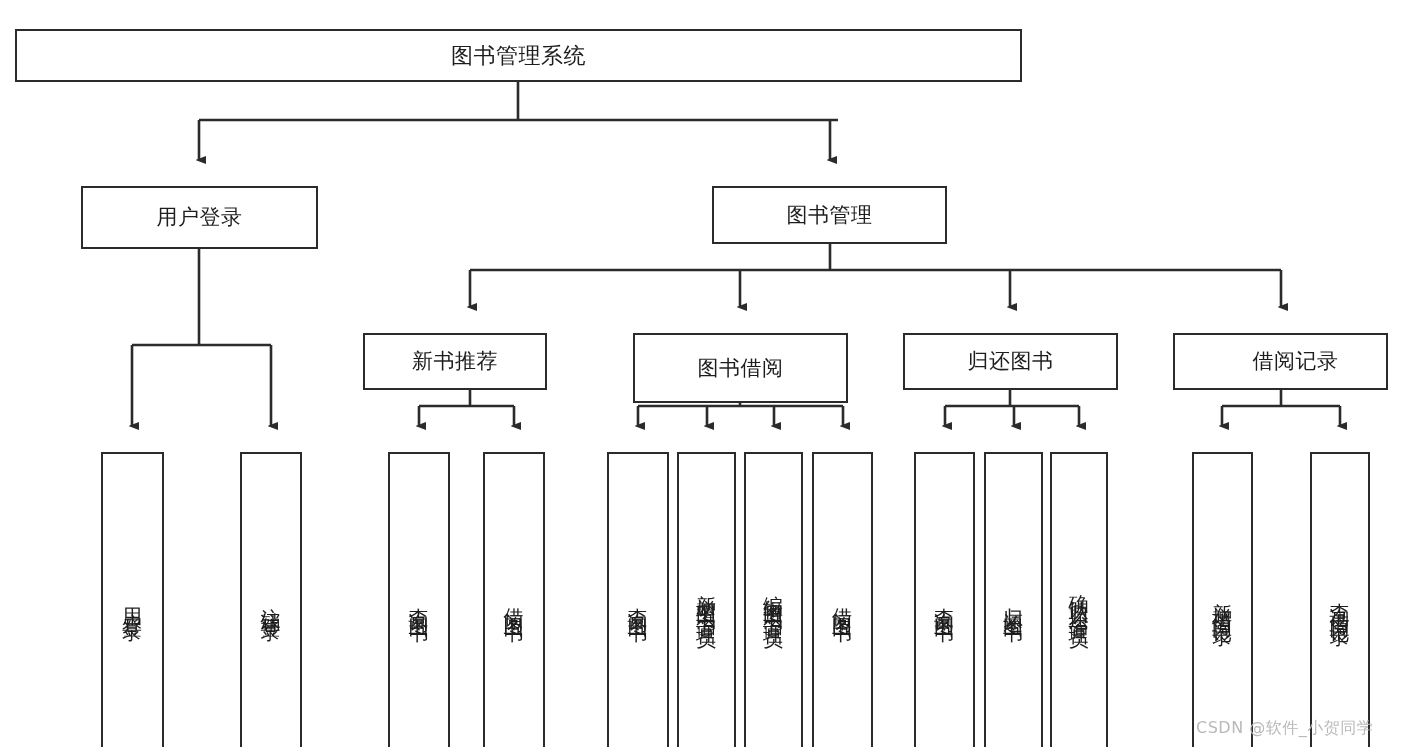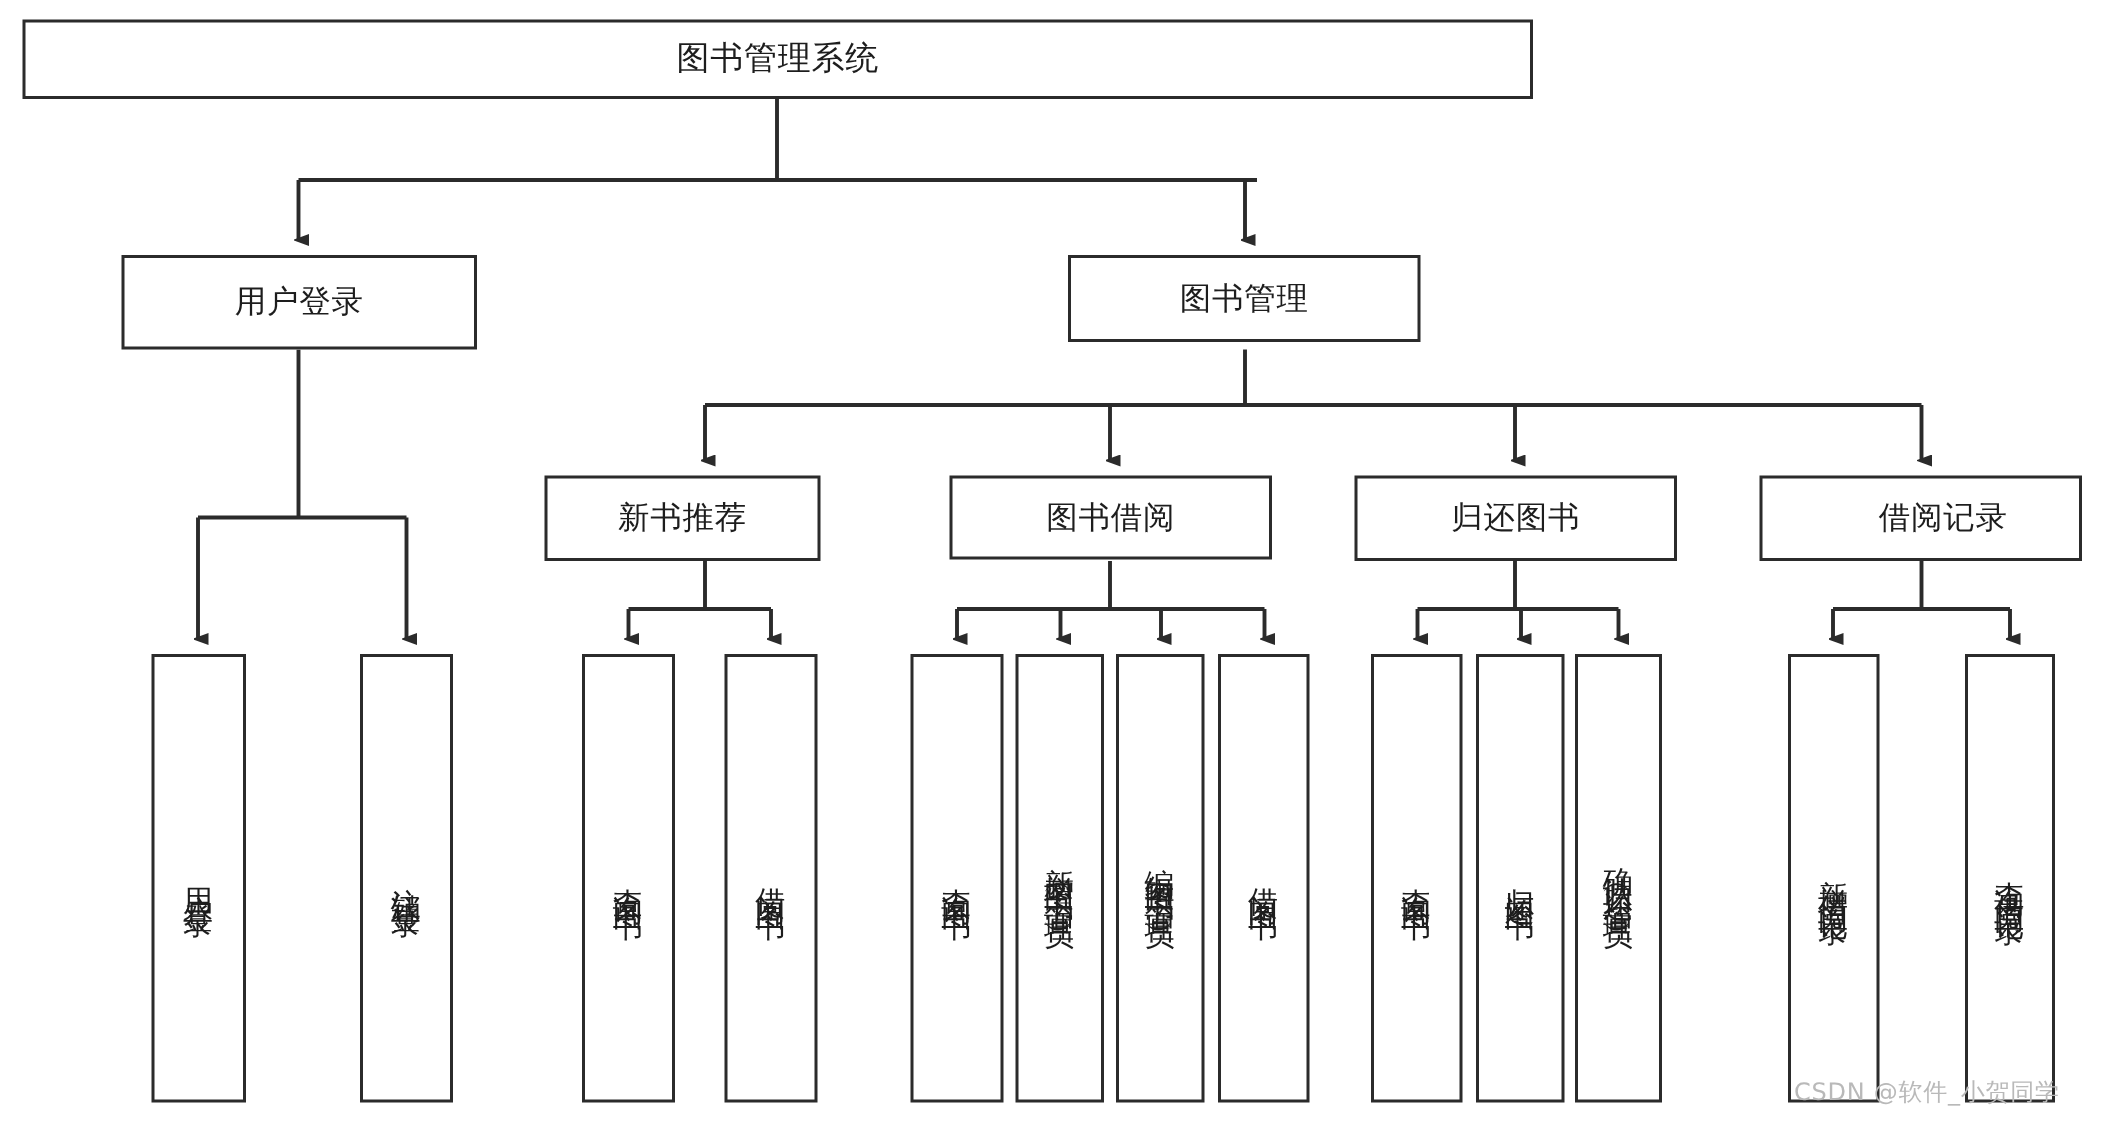--- a/index.html
+++ b/index.html
@@ -26,20 +26,21 @@
   }
   .node {
     position: absolute;
     box-sizing: border-box;
     border: 2px solid #2b2b2b;
     background: #ffffff;
     display: flex;
     align-items: center;
     justify-content: center;
     color: #1d1d1d;
+    margin-top: 16px;
   }
   .node.horiz {
     font-size: 21px;
     letter-spacing: 0.5px;
     line-height: 1.15;
   }
   .node.root {
     font-size: 22px;
   }
   .node.leaf {
@@ -122,21 +123,21 @@
       </div>
       <div class="node horiz" style="left: 81px; top: 170px; width: 237px; height: 63px;">
         <span>用户登录</span>
       </div>
       <div class="node horiz" style="left: 712px; top: 170px; width: 235px; height: 58px;">
         <span>图书管理</span>
       </div>
       <div class="node horiz" style="left: 363px; top: 317px; width: 184px; height: 57px;">
         <span>新书推荐</span>
       </div>
-      <div class="node horiz" style="left: 633px; top: 317px; width: 215px; height: 56px; text-align: right;">
+      <div class="node horiz" style="left: 633px; top: 317px; width: 215px; height: 70px; text-align: right;">
         <span>图书借阅</span>
       </div>
       <div class="node horiz" style="left: 903px; top: 317px; width: 215px; height: 57px;">
         <span>归还图书</span>
       </div>
       <div class="node horiz" style="left: 1173px; top: 317px; width: 215px; height: 57px; padding-left: 30px;">
         <span>借阅记录</span>
       </div>
       <div class="node leaf" style="left: 101px; top: 436px; width: 63px; height: 299px;">
         <span class="vtext">用户登录</span>

